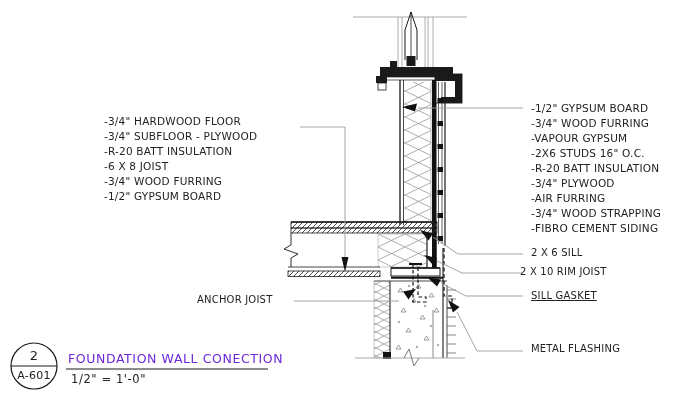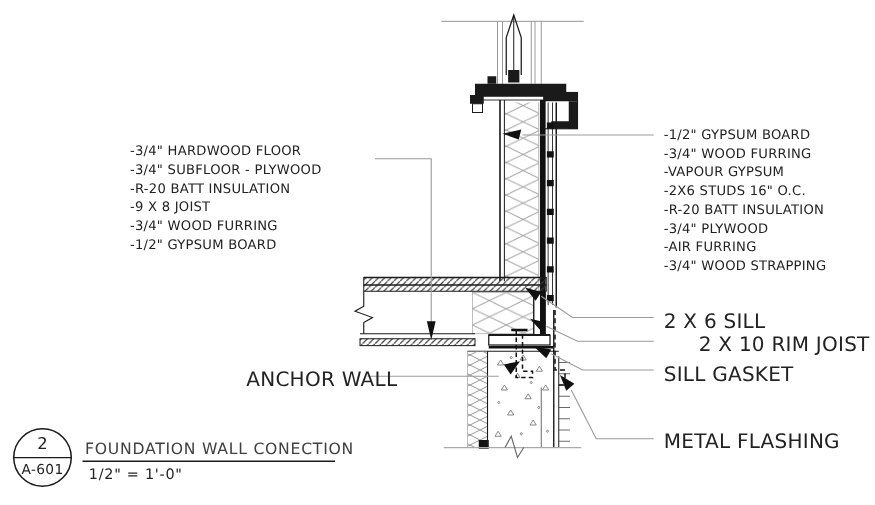--- a/index.html
+++ b/index.html
@@ -3,24 +3,24 @@
 <meta charset="utf-8">
 <style>
   html,body{margin:0;padding:0;background:#fff;}
   .canvas{
     position:relative;width:700px;height:404px;background:#ffffff;overflow:hidden;
     font-family:"DejaVu Sans","Liberation Sans",sans-serif;color:#2a2a2a;
   }
   .canvas svg{position:absolute;left:0;top:0;}
   .lbl{position:absolute;font-size:10.5px;letter-spacing:.2px;white-space:nowrap;color:#222;}
   .lbl-stack div{height:15px;line-height:15px;}
-  .callout{position:absolute;font-size:16px;letter-spacing:.2px;white-space:nowrap;color:#222;}
+  .callout{position:absolute;font-size:10px;letter-spacing:.2px;white-space:nowrap;color:#222;}
   .tb-num{position:absolute;text-align:center;font-size:13px;color:#222;}
   .tb-sheet{position:absolute;text-align:center;font-size:11px;letter-spacing:.3px;color:#222;}
-  .tb-title{position:absolute;font-size:12.5px;letter-spacing:.6px;color:#404040;}
+  .tb-title{position:absolute;font-size:12.5px;letter-spacing:.6px;color:#6d28d9;}
   .tb-scale{position:absolute;font-size:11.5px;letter-spacing:.6px;color:#222;}
 </style>
 </head>
 <body>
 
 <div class="canvas">
 
   <svg width="700" height="404" viewBox="0 0 700 404" aria-hidden="true">
     <defs>
       <pattern id="battV" width="27" height="13" patternUnits="userSpaceOnUse">
@@ -172,40 +172,41 @@
       <circle cx="34" cy="366" r="23" fill="none" stroke="#1a1a1a" stroke-width="1.2"></circle>
       <line x1="11" y1="366" x2="57" y2="366" stroke="#1a1a1a" stroke-width="1"></line>
       <line x1="66" y1="369" x2="268" y2="369" stroke="#1a1a1a" stroke-width="1.1"></line>
     </g>
   </svg>
 
   <div class="lbl lbl-stack" style="left:104px;top:114px;">
     <div>-3/4" HARDWOOD FLOOR</div>
     <div>-3/4" SUBFLOOR - PLYWOOD</div>
     <div>-R-20 BATT INSULATION</div>
-    <div>-9 X 8 JOIST</div>
+    <div>-6 X 8 JOIST</div>
     <div>-3/4" WOOD FURRING</div>
     <div>-1/2" GYPSUM BOARD</div>
   </div>
 
   <div class="lbl lbl-stack" style="left:531px;top:101px;">
     <div>-1/2" GYPSUM BOARD</div>
     <div>-3/4" WOOD FURRING</div>
     <div>-VAPOUR GYPSUM</div>
     <div>-2X6 STUDS 16" O.C.</div>
     <div>-R-20 BATT INSULATION</div>
     <div>-3/4" PLYWOOD</div>
     <div>-AIR FURRING</div>
     <div>-3/4" WOOD STRAPPING</div>
+    <div>-FIBRO CEMENT SIDING</div>
   </div>
 
-  <div class="callout" style="left:197px;top:294px;">ANCHOR WALL</div>
+  <div class="callout" style="left:197px;top:294px;">ANCHOR JOIST</div>
   <div class="callout" style="left:531px;top:247px;">2 X 6 SILL</div>
-  <div class="callout" style="left:559px;top:266px;">2 X 10 RIM JOIST</div>
-  <div class="callout" style="left:531px;top:290px;">SILL GASKET</div>
+  <div class="callout" style="left:520px;top:266px;">2 X 10 RIM JOIST</div>
+  <div class="callout" style="left:531px;top:290px;text-decoration:underline;">SILL GASKET</div>
   <div class="callout" style="left:531px;top:343px;">METAL FLASHING</div>
 
   <div class="tb-num" style="left:22px;top:348px;width:24px;">2</div>
   <div class="tb-sheet" style="left:12px;top:369px;width:44px;">A-601</div>
   <div class="tb-title" style="left:68px;top:351px;">FOUNDATION WALL CONECTION</div>
   <div class="tb-scale" style="left:71px;top:372px;">1/2" = 1'-0"</div>
 
 </div>
 
 </body></html>

